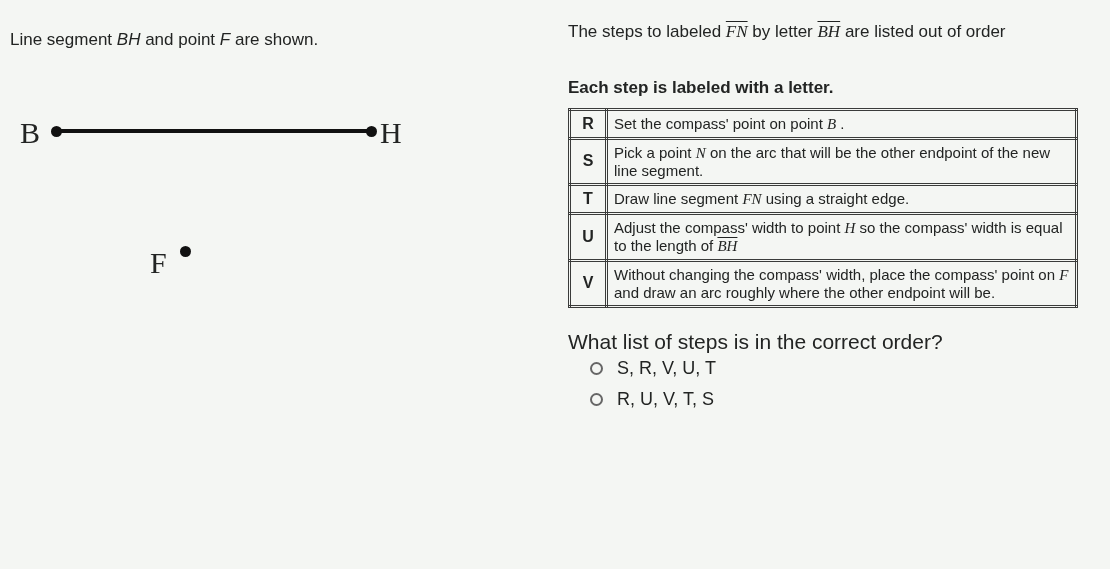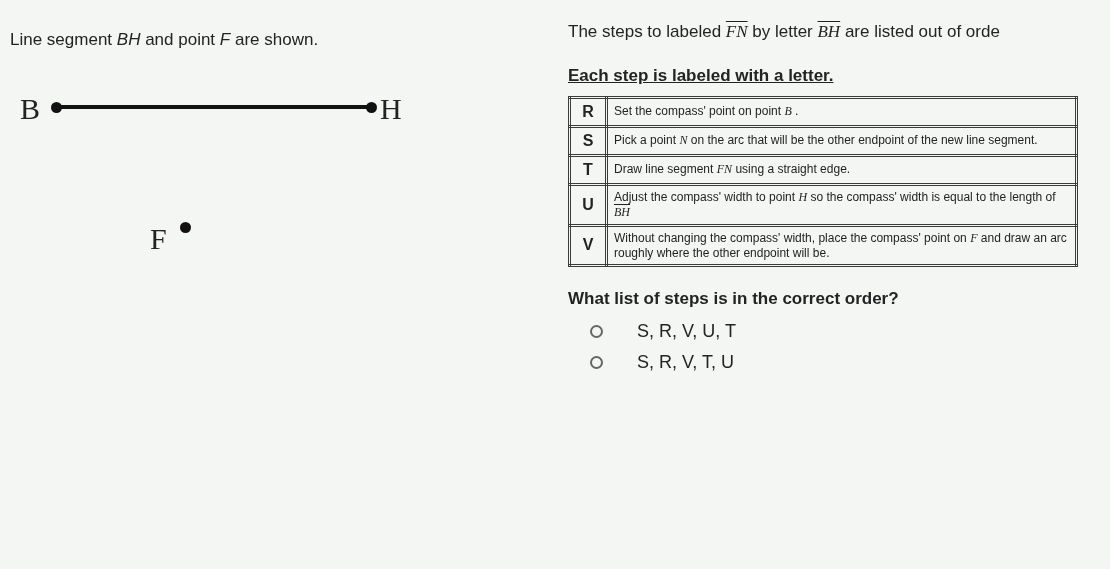--- a/index.html
+++ b/index.html
@@ -21,21 +21,21 @@
   }
   .left {
     width: 560px;
     padding-top: 10px;
   }
   .right {
     width: 540px;
   }
   .intro {
     font-size: 17px;
-    margin-bottom: 16px;
+    margin-bottom: 40px;
     padding-left: 2px;
   }
   .intro .em { font-style: italic; }
   .figure {
     position: relative;
     width: 420px;
     height: 260px;
     margin-top: 6px;
     margin-left: 12px;
   }
@@ -85,46 +85,44 @@
   .stmt .bold { font-weight: bold; font-size: 17px; }
   table.steps {
     border-collapse: collapse;
     margin-top: 8px;
     width: 510px;
     border: 3px double #3a3b3a;
   }
   table.steps td {
     border: 3px double #3a3b3a;
     padding: 4px 6px;
-    font-size: 12px;
+    font-size: 15px;
     vertical-align: middle;
   }
   table.steps td.letter {
     width: 22px;
     text-align: center;
     font-weight: bold;
     font-size: 16px;
   }
   table.steps .em { font-style: italic; font-family: Georgia, serif; }
   table.steps .over { text-decoration: overline; font-style: italic; font-family: Georgia, serif; }
   .question {
-    font-size: 17px;
+    font-size: 21px;
     margin-top: 22px;
-    margin-bottom: 12px;
-    font-weight: bold;
+    margin-bottom: 4px;
   }
   .choices {
     padding-left: 22px;
   }
   .choice {
     display: flex;
     align-items: center;
     font-size: 18px;
     margin-bottom: 10px;
-    gap: 20px;
   }
   .radio {
     width: 13px; height: 13px;
     border: 2px solid #666;
     border-radius: 50%;
     margin-right: 14px;
     display: inline-block;
     box-sizing: border-box;
   }
 </style>
@@ -145,23 +143,23 @@
       <span class="dot dot-H"></span>
       <span class="seg-label-H">H</span>
 
       <span class="label-F">F</span>
       <span class="dot dot-F"></span>
     </div>
   </div>
 
   <div class="right">
     <div class="stmt">
-      <span>The steps  to labeled </span><span class="over">FN</span><span> by letter </span><span class="over">BH</span><span> are listed out of orde</span>
-    </div>
-    <div class="stmt" style="margin-top:20px;text-decoration:underline;">
+      <span>The steps  to labeled </span><span class="over">FN</span><span> by letter </span><span class="over">BH</span><span> are listed out of order</span>
+    </div>
+    <div class="stmt" style="margin-top:32px;">
       <span class="bold">Each step is labeled with a letter.</span>
     </div>
 
     <table class="steps">
       <tbody>
           <tr>
             <td class="letter">R</td>
             <td>Set the compass' point on point <span class="em">B</span> .</td>
           </tr>
           <tr>
@@ -185,18 +183,18 @@
 
     <div class="question">What list of steps is in the correct order?</div>
 
     <div class="choices">
         <div class="choice">
           <span class="radio"></span>
           <span>S, R, V, U, T</span>
         </div>
         <div class="choice">
           <span class="radio"></span>
-          <span>S, R, V, T, U</span>
+          <span>R, U, V, T, S</span>
         </div>
       </div>
   </div>
 
 </div>
 
 </body></html>

